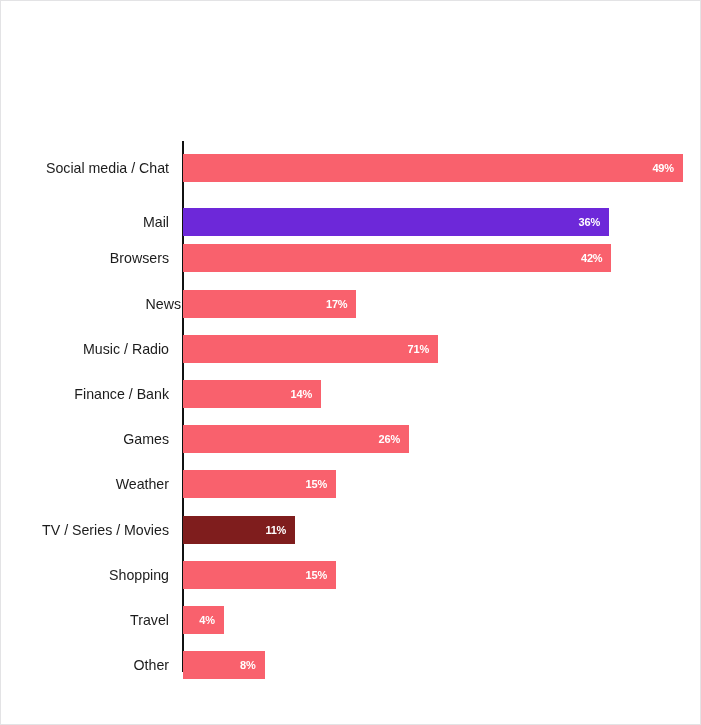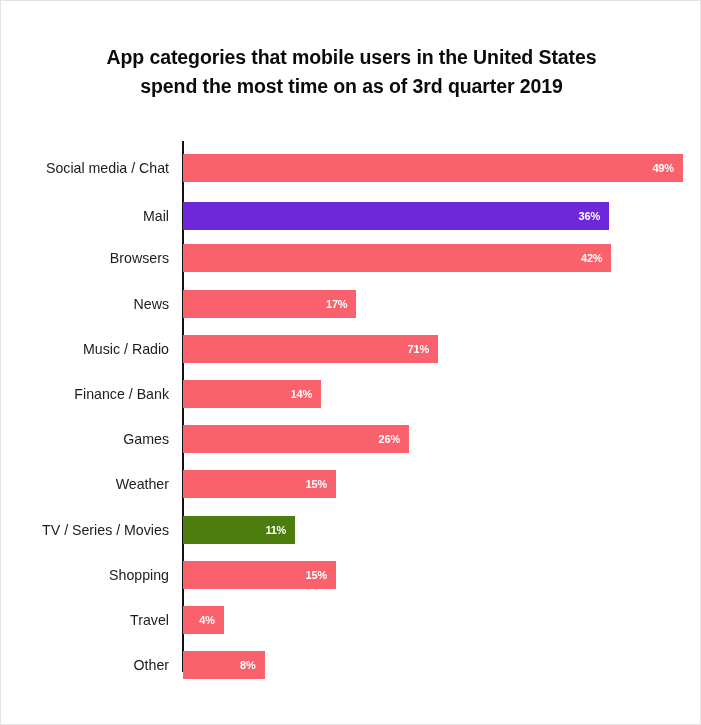--- a/index.html
+++ b/index.html
@@ -106,52 +106,50 @@
     color: #ffffff;
     white-space: nowrap;
     letter-spacing: -0.2px;
   }
 </style>
 </head>
 <body>
 
 <div id="chart-card" style="border-color: rgb(227, 227, 229);">
 
-  <div id="chart-title" style="color: rgb(11, 11, 11);">App categories that mobile users in the United States
-spend the most time on as of 3rd quarter 2019</div>
 
   <div id="plot-area">
     <div id="y-axis-line" style="background: rgb(17, 17, 17);"></div>
     <div id="bars-container">
         <div class="bar-row" style="top: 153px;">
           <div class="bar-label" style="color: rgb(28, 28, 28);">Social media / Chat</div>
           <div class="bar-track" style="left: 182px;">
             <div class="bar-rect" style="width: 499.8px; background: rgb(249, 97, 109);">
               <span class="bar-value" style="color: rgb(255, 255, 255);">49%</span>
             </div>
           </div>
         </div>
-        <div class="bar-row" style="top: 201px;">
+        <div class="bar-row" style="top: 207px;">
           <div class="bar-label" style="color: rgb(28, 28, 28);">Mail</div>
           <div class="bar-track" style="left: 182px;">
             <div class="bar-rect" style="width: 426px; background: #6d28d9;">
               <span class="bar-value" style="color: rgb(255, 255, 255);">36%</span>
             </div>
           </div>
         </div>
         <div class="bar-row" style="top: 243.4px;">
           <div class="bar-label" style="color: rgb(28, 28, 28);">Browsers</div>
           <div class="bar-track" style="left: 182px;">
             <div class="bar-rect" style="width: 428.4px; background: rgb(249, 97, 109);">
               <span class="bar-value" style="color: rgb(255, 255, 255);">42%</span>
             </div>
           </div>
         </div>
         <div class="bar-row" style="top: 288.6px;">
-          <div class="bar-label" style="color: rgb(28, 28, 28);">News</div>
+          <div class="bar-label" style="color: rgb(28, 28, 28); padding-left: 12px;">News</div>
           <div class="bar-track" style="left: 182px;">
             <div class="bar-rect" style="width: 173.4px; background: rgb(249, 97, 109);">
               <span class="bar-value" style="color: rgb(255, 255, 255);">17%</span>
             </div>
           </div>
         </div>
         <div class="bar-row" style="top: 333.8px; padding-left: 36px;">
           <div class="bar-label" style="color: rgb(28, 28, 28);">Music / Radio</div>
           <div class="bar-track" style="left: 182px;">
             <div class="bar-rect" style="width: 255px; background: rgb(249, 97, 109);">
@@ -179,21 +177,21 @@
           <div class="bar-label" style="color: rgb(28, 28, 28);">Weather</div>
           <div class="bar-track" style="left: 182px;">
             <div class="bar-rect" style="width: 153px; background: rgb(249, 97, 109);">
               <span class="bar-value" style="color: rgb(255, 255, 255);">15%</span>
             </div>
           </div>
         </div>
         <div class="bar-row" style="top: 514.6px;">
           <div class="bar-label" style="color: rgb(28, 28, 28);">TV / Series / Movies</div>
           <div class="bar-track" style="left: 182px;">
-            <div class="bar-rect" style="width: 112.2px; background: #4d7c0f;">
+            <div class="bar-rect" style="width: 112.2px; background: #7f1d1d;">
               <span class="bar-value" style="color: rgb(255, 255, 255);">11%</span>
             </div>
           </div>
         </div>
         <div class="bar-row" style="top: 559.8px; padding-left: 38px;">
           <div class="bar-label" style="color: rgb(28, 28, 28);">Shopping</div>
           <div class="bar-track" style="left: 182px;">
             <div class="bar-rect" style="width: 153px; background: rgb(249, 97, 109);">
               <span class="bar-value" style="color: rgb(255, 255, 255);">15%</span>
             </div>

